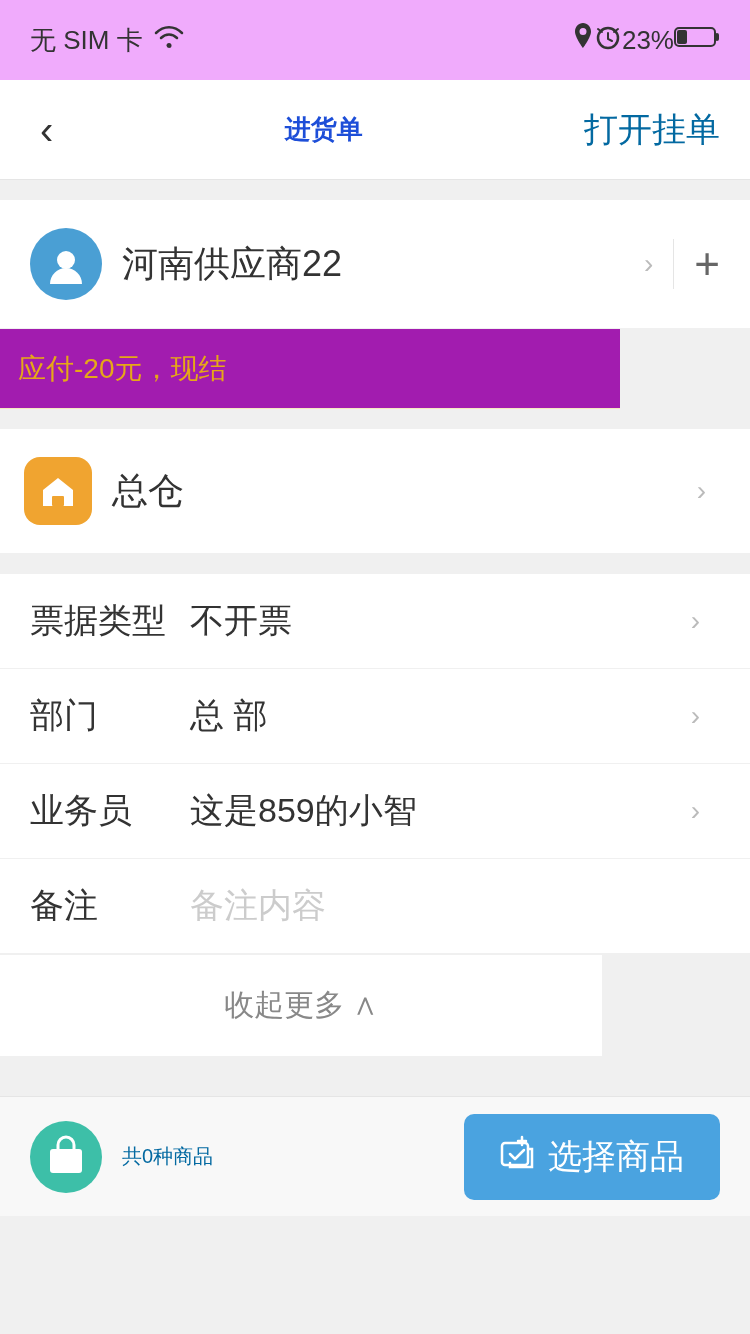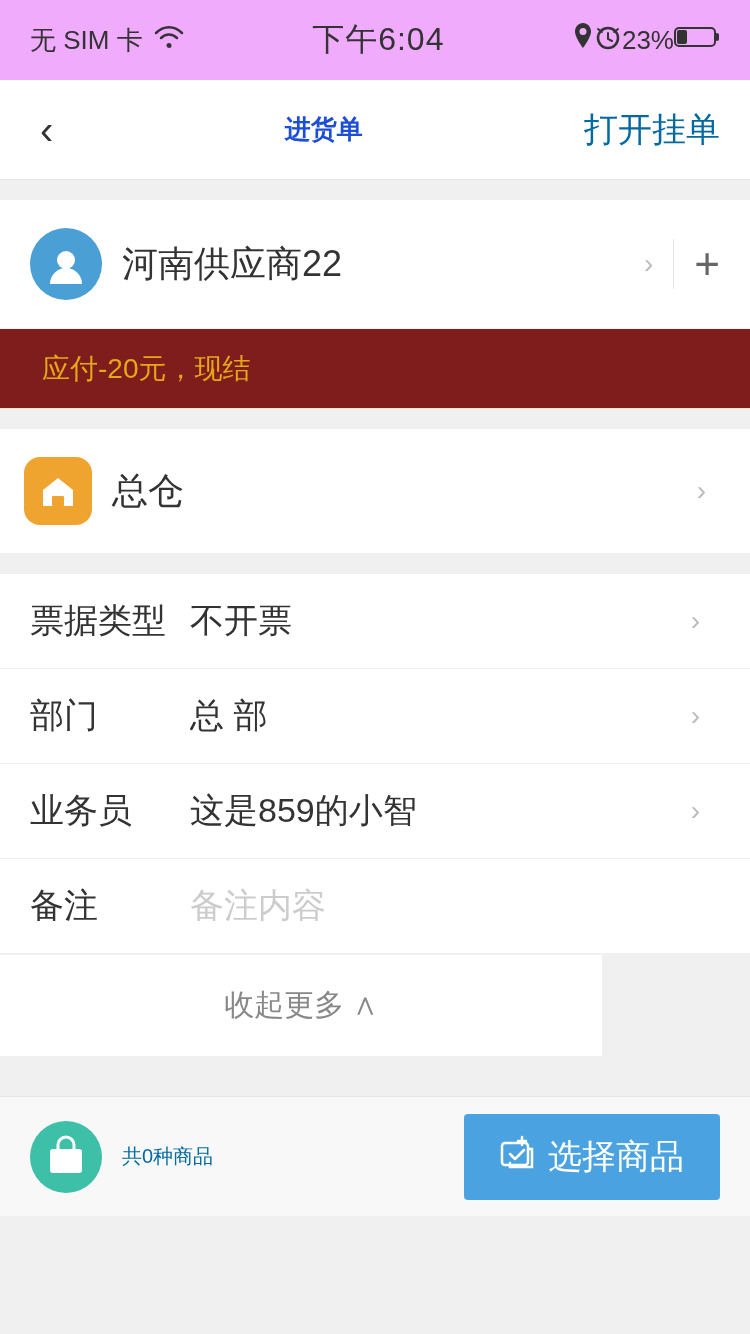--- a/index.html
+++ b/index.html
@@ -117,23 +117,23 @@
     }
     .supplier-divider {
       width: 1px;
       height: 50px;
       background: #e5e5e5;
       margin: 0 20px 0 0;
     }
 
     
     .notice-banner {
-      width: 750px;
-      background: #7f1d1d;
-      padding: 20px 42px;
+      width: 620px;
+      background: #a21caf;
+      padding: 20px 18px;
       border-bottom: 1px solid #f5e8c0;
     }
     .notice-text {
       font-size: 28px;
       color: #e6a817;
     }
 
     
     .section-spacer {
       width: 750px;
@@ -234,21 +234,21 @@
     .product-count {
       flex: 1;
       font-size: 20px;
       color: #0369a1;
     }
     .select-btn {
       background: #4aa3e0;
       color: #ffffff;
       font-size: 34px;
       padding: 20px 36px;
-      border-radius: 4px;
+      border-radius: 10px;
       cursor: pointer;
       display: flex;
       align-items: center;
       gap: 12px;
       margin-left: 32px;
     }
     .select-btn-icon svg { width: 36px; height: 36px; }
   </style>
 </head>
 <body>
@@ -257,21 +257,20 @@
   <div class="status-left">
     <span>无 SIM 卡</span>
     <span>
       <svg width="32" height="24" viewBox="0 0 32 24" fill="none">
         <path d="M16 18a2.5 2.5 0 1 1 0 5 2.5 2.5 0 0 1 0-5z" fill="#333"></path>
         <path d="M8 13c2.2-2.2 5.2-3.5 8-3.5s5.8 1.3 8 3.5" stroke="#333" stroke-width="2.5" fill="none" stroke-linecap="round"></path>
         <path d="M3 8c3.6-3.6 8.5-5.8 13-5.8s9.4 2.2 13 5.8" stroke="#333" stroke-width="2.5" fill="none" stroke-linecap="round"></path>
       </svg>
     </span>
   </div>
-  <div class="status-center">下午6:04</div>
   <div class="status-right">
     <span>
       <svg width="22" height="28" viewBox="0 0 22 28" fill="#333">
         <path d="M11 0C6.5 0 3 3.8 3 8.5c0 6 8 16.5 8 16.5S19 14.5 19 8.5C19 3.8 15.5 0 11 0zm0 12a3.5 3.5 0 1 1 0-7 3.5 3.5 0 0 1 0 7z"></path>
       </svg>
     </span>
     <span>
       <svg width="28" height="28" viewBox="0 0 28 28" fill="#333">
         <circle cx="14" cy="15" r="10" stroke="#333" stroke-width="2.5" fill="none"></circle>
         <path d="M14 10v6l4 2" stroke="#333" stroke-width="2" stroke-linecap="round" fill="none"></path>

